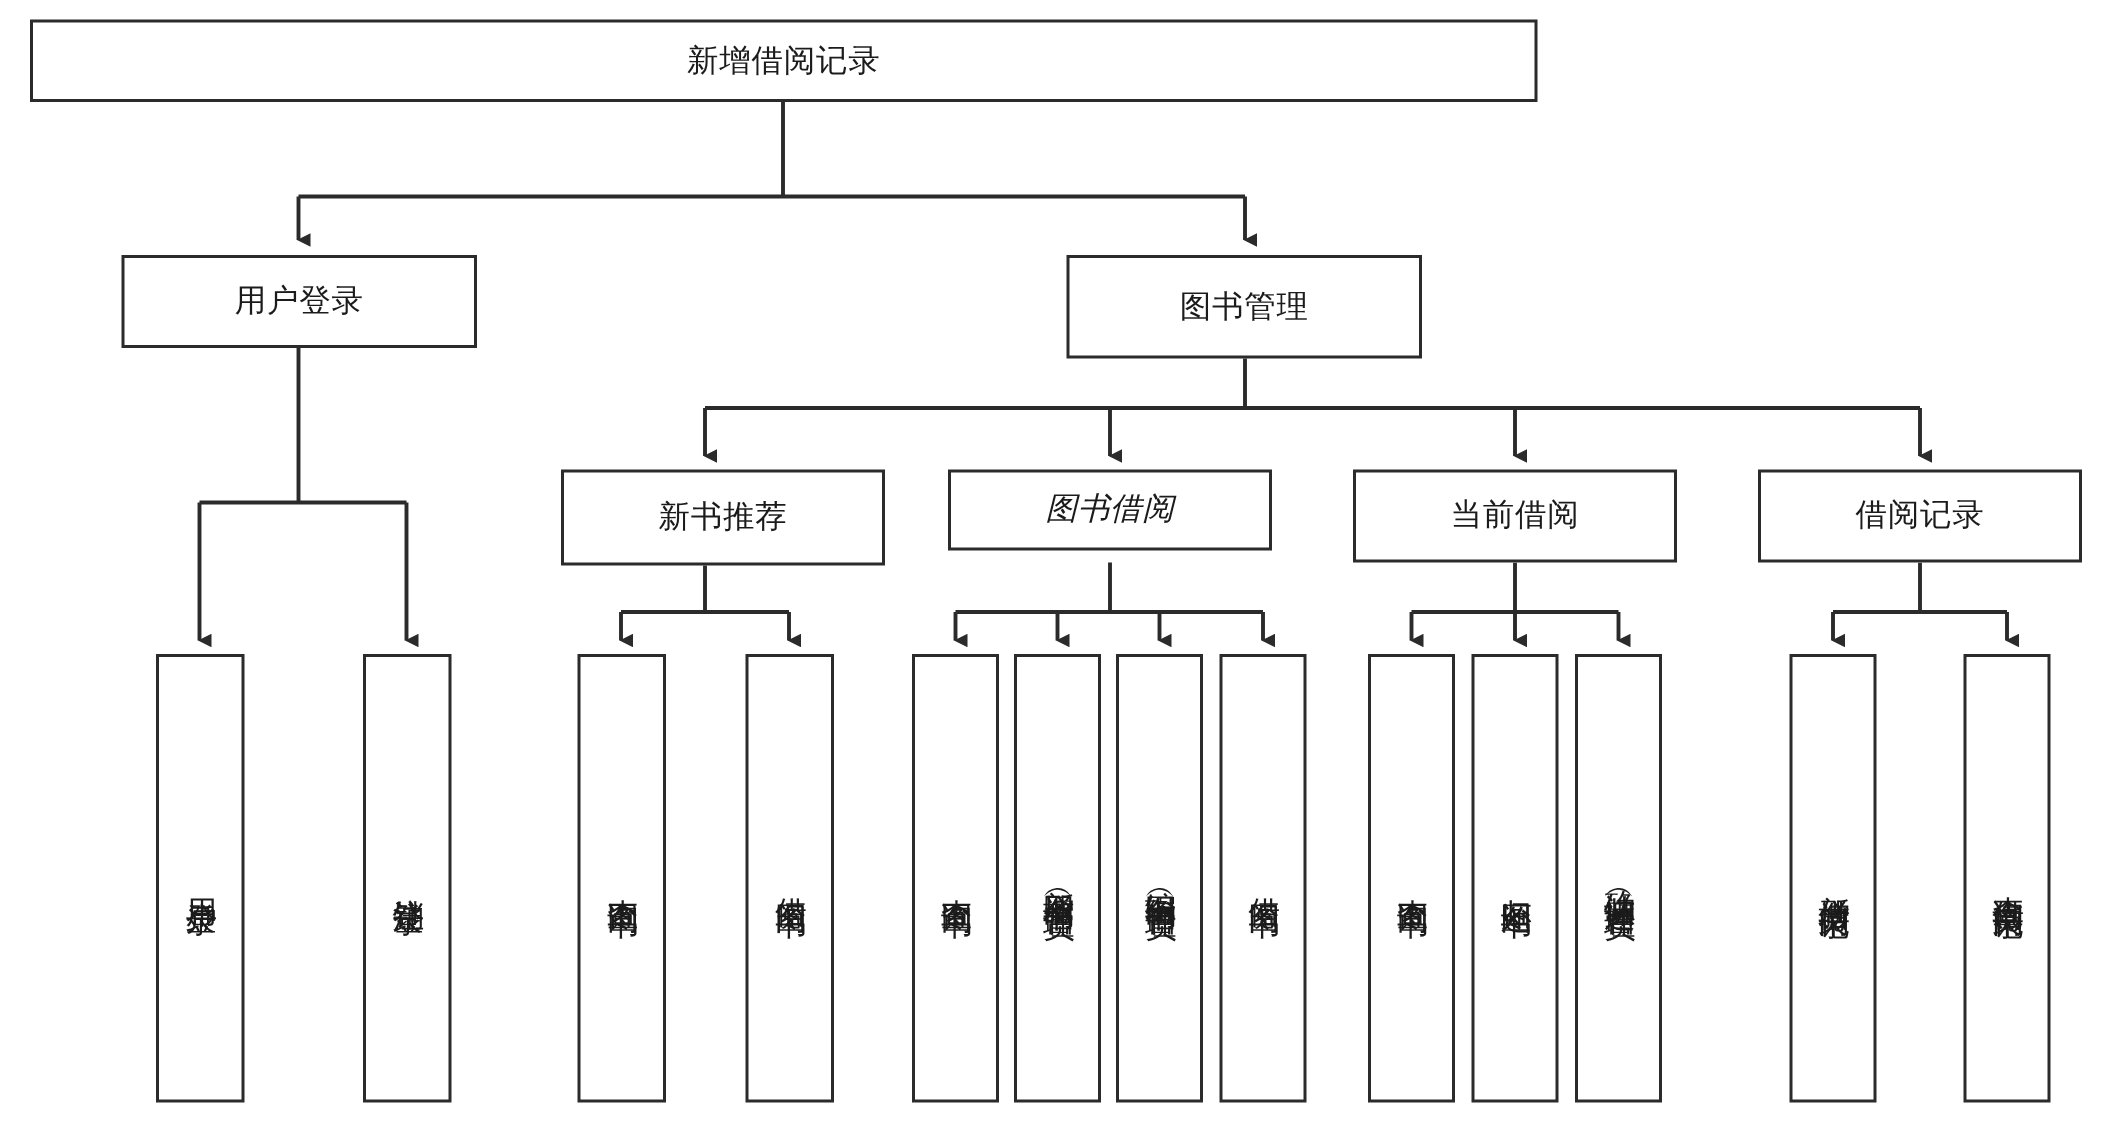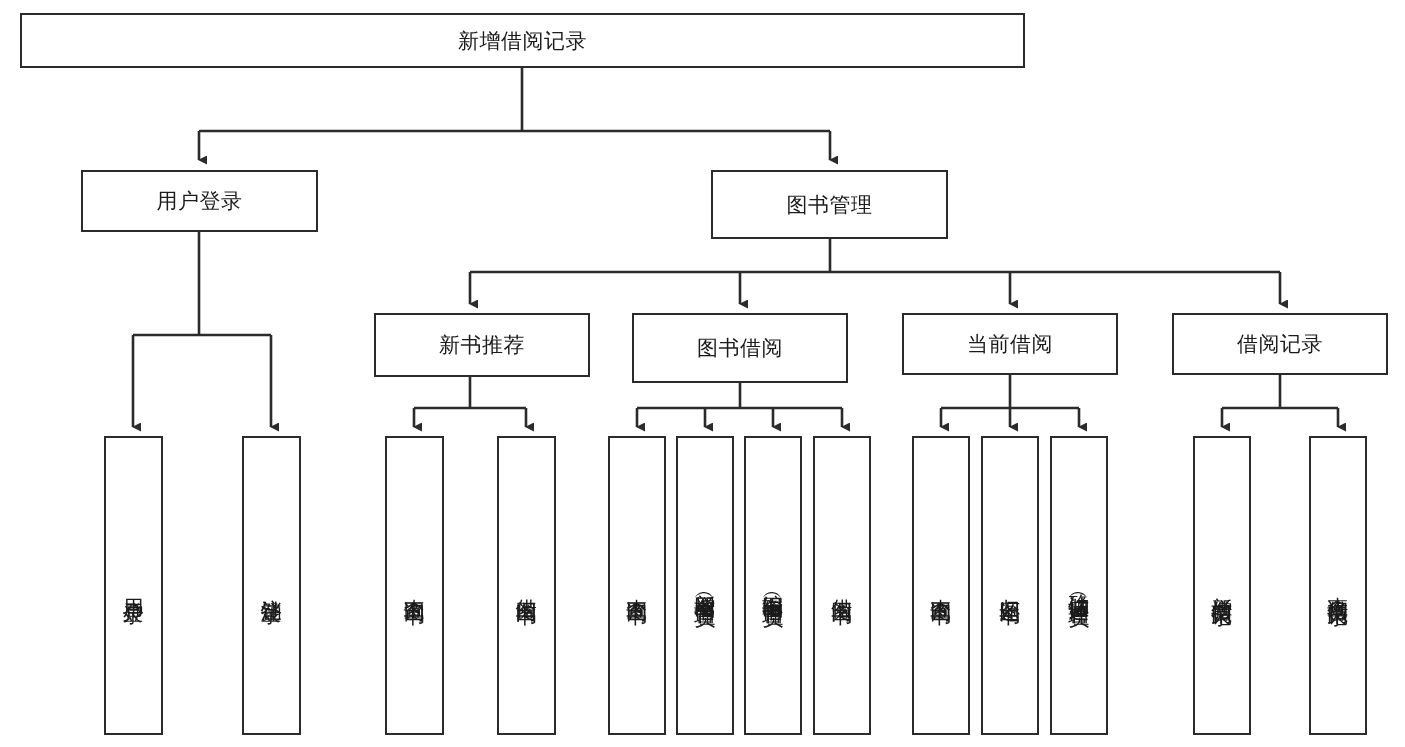--- a/index.html
+++ b/index.html
@@ -141,21 +141,21 @@
   <div class="node-box" style="left:81px; top:170px; width:237px; height:62px;">
     <span class="node-label-h">用户登录</span>
   </div>
   <div class="node-box" style="left:711px; top:170px; width:237px; height:69px;">
     <span class="node-label-h">图书管理</span>
   </div>
 
   <div class="node-box" style="left:362px; top:313px; width:216px; height:64px;margin-left:12px;">
     <span class="node-label-h">新书推荐</span>
   </div>
-  <div class="node-box" style="left:632px; top:313px; width:216px; height:70px;">
+  <div class="node-box" style="left:632px; top:313px; width:216px; height:54px;font-style:italic;">
     <span class="node-label-h">图书借阅</span>
   </div>
   <div class="node-box" style="left:1172px; top:313px; width:216px; height:62px;">
     <span class="node-label-h">借阅记录</span>
   </div>
   <div class="node-box" style="left:902px; top:313px; width:216px; height:62px;">
     <span class="node-label-h">当前借阅</span>
   </div>
 
   <div class="node-box leaf-box" style="left:104px; top:436px; width:59px; height:299px;">

